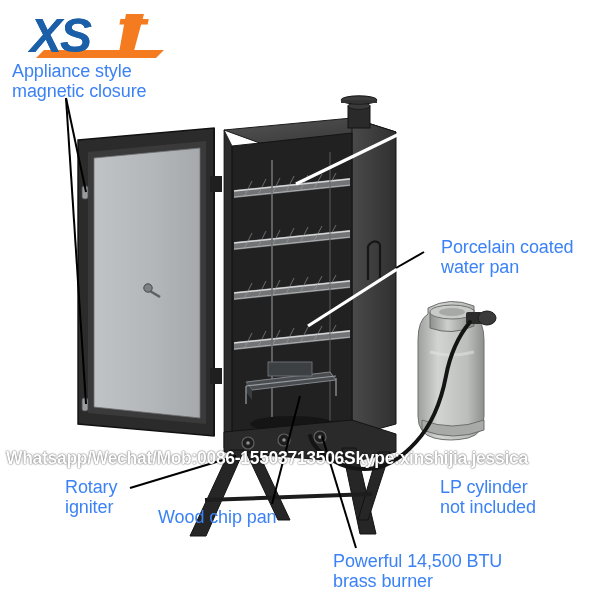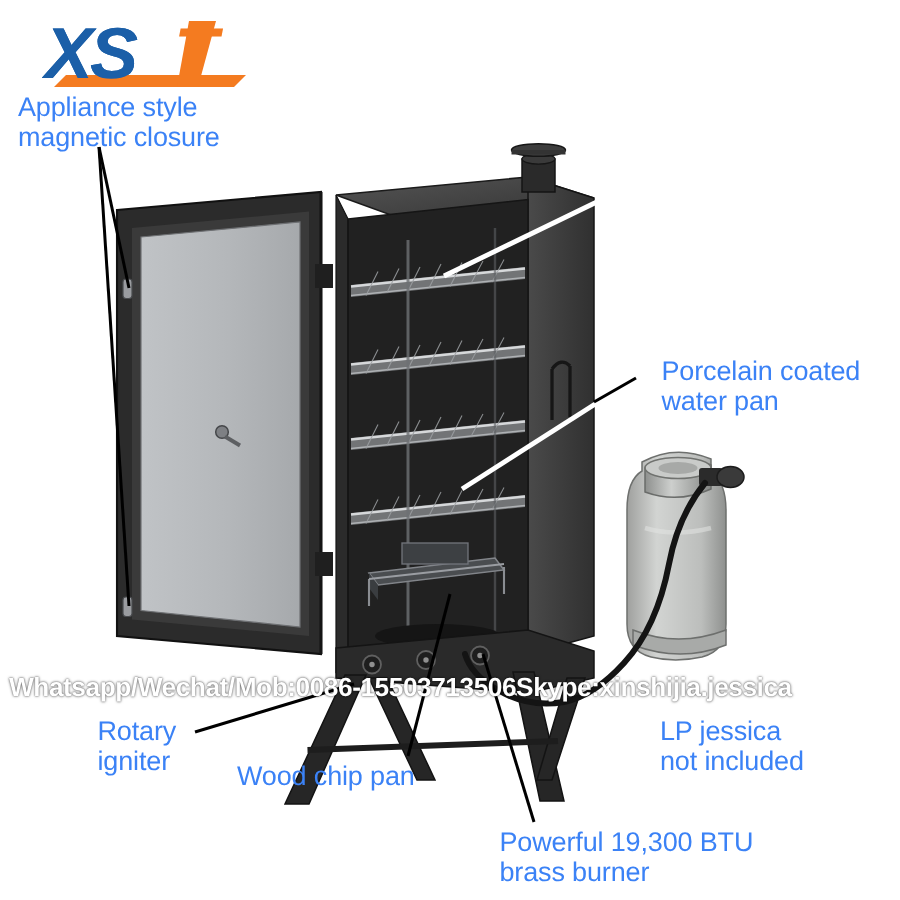--- a/index.html
+++ b/index.html
@@ -299,24 +299,24 @@
 
 
   <div class="label" id="lbl-waterpan">Porcelain coated
 water pan</div>
 
   <div class="label" id="lbl-rotary">Rotary
 igniter</div>
 
   <div class="label" id="lbl-woodchip">Wood chip pan</div>
 
-  <div class="label" id="lbl-lp">LP jessica
+  <div class="label" id="lbl-lp">LP cylinder
 not included</div>
 
-  <div class="label" id="lbl-btu">Powerful 19,300 BTU
+  <div class="label" id="lbl-btu">Powerful 14,500 BTU
 brass burner</div>
 
   <div class="watermark">
     <span class="wm-a">Whatsapp/Wechat/Mob:0086-15503713506</span>
     <span class="wm-b">Skype:xinshijia.jessica</span>
   </div>
 
 </div>
 
 </body></html>

